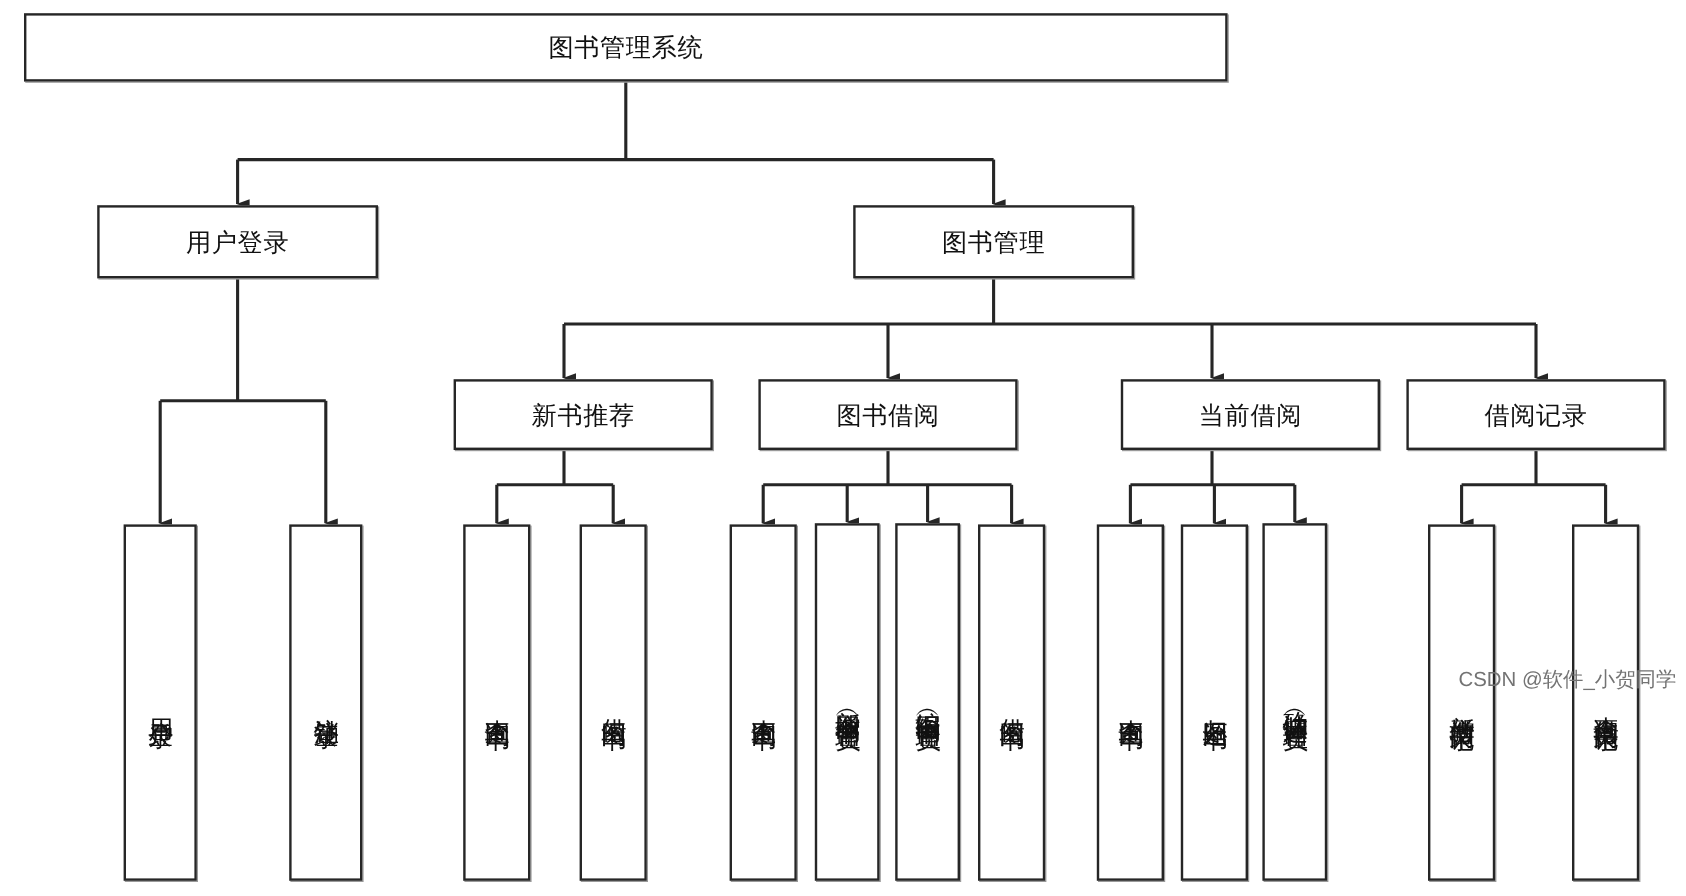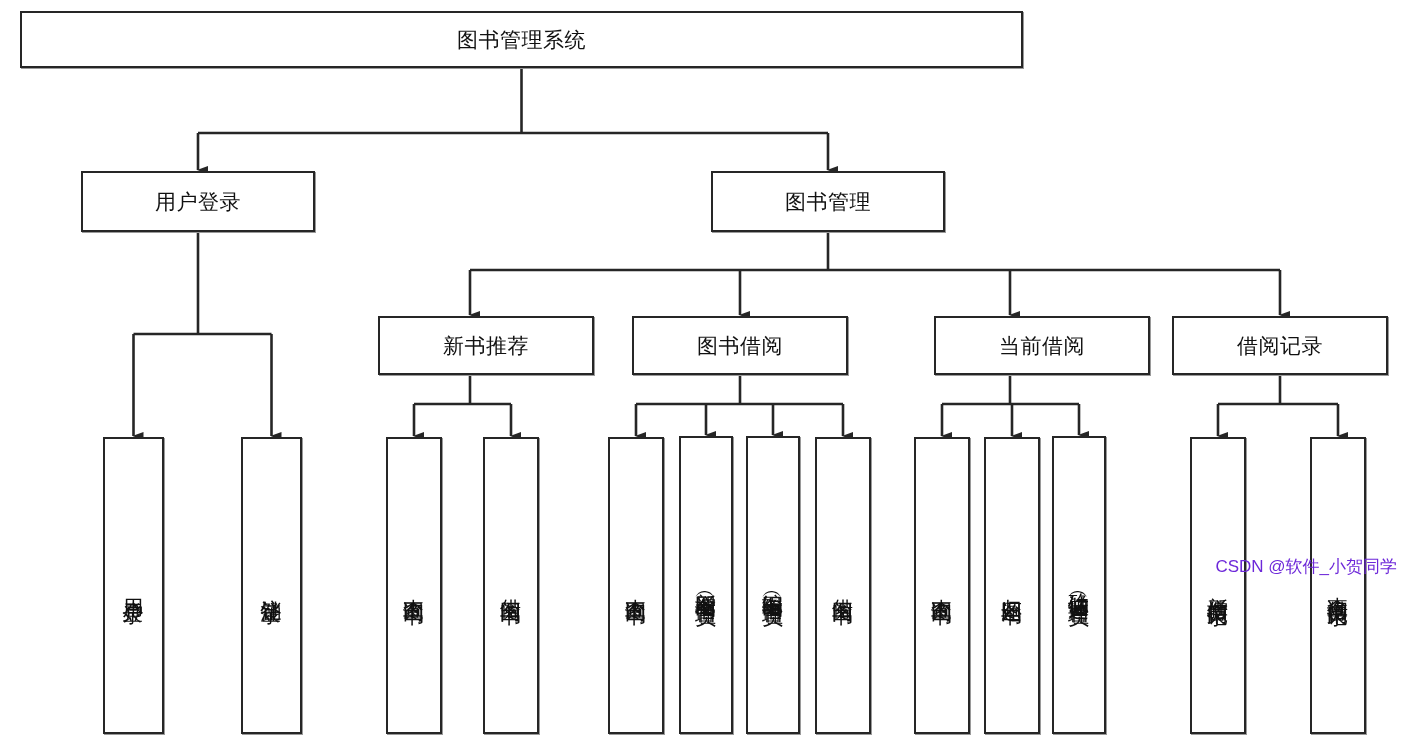--- a/index.html
+++ b/index.html
@@ -59,21 +59,21 @@
     top: 0;
     width: 1405px;
     height: 747px;
     pointer-events: none;
   }
   #watermark {
     position: absolute;
     right: 8px;
     bottom: 4px;
     font-size: 17px;
-    color: #6d28d9;
+    color: #737373;
     white-space: nowrap;
   }
 </style>
 </head>
 <body>
 
 <div id="diagram-root">
 
   <svg id="connector-layer" viewBox="0 0 1405 747" width="1405" height="747" aria-hidden="true">
     <defs>

